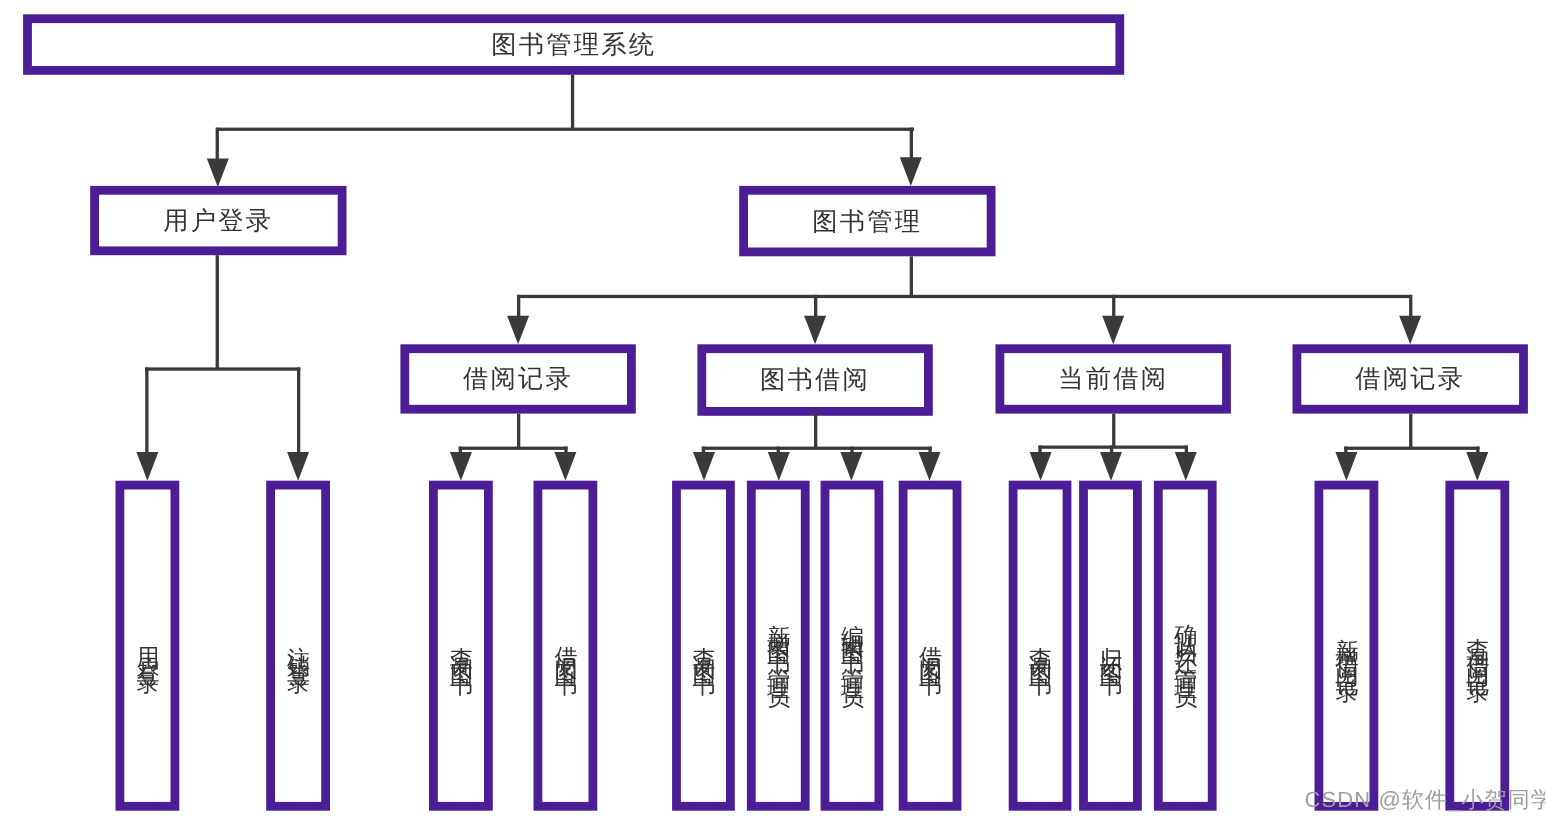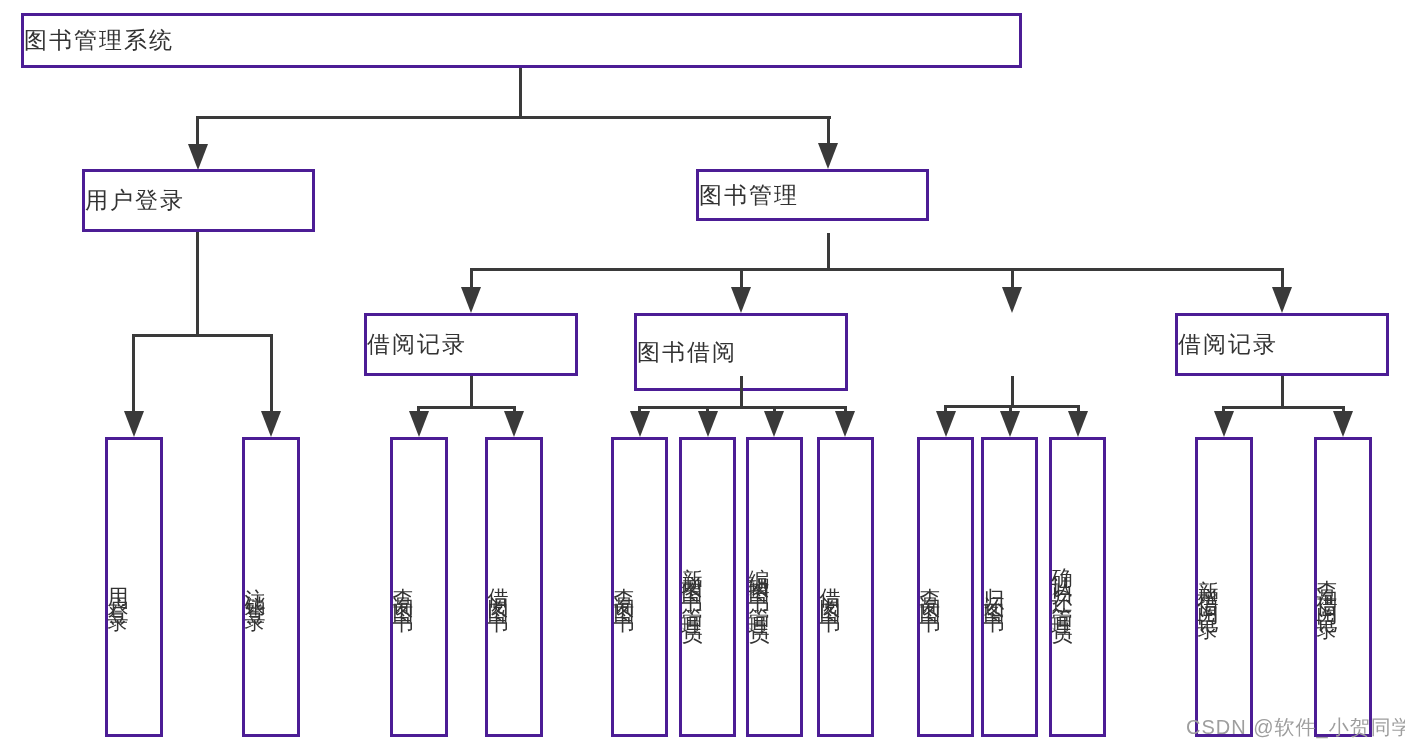--- a/index.html
+++ b/index.html
@@ -1,22 +1,22 @@
 <!DOCTYPE html>
 <html><head>
 <meta charset="utf-8">
 <style>
   html,body{margin:0;padding:0;background:#ffffff;}
   .canvas{
     position:relative;width:1405px;height:747px;background:#ffffff;overflow:hidden;
     font-family:"Liberation Sans","DejaVu Sans",sans-serif;color:#333333;
   }
   .box{
-    position:absolute;box-sizing:border-box;border:3px solid #4c1d95;background:#ffffff;
-    display:flex;align-items:center;
+    position:absolute;box-sizing:border-box;border:8px solid #4c1d95;background:#ffffff;
+    display:flex;align-items:center;justify-content:center;font-family:Liberation Serif, serif;
   }
   .hlabel{font-size:23px;letter-spacing:2px;color:#333333;white-space:nowrap;}
   .vbox .vlabel{
     writing-mode:vertical-rl;text-orientation:mixed;
     font-size:21px;letter-spacing:8px;color:#333333;line-height:1;
   }
   .vl{position:absolute;width:3px;background:#3a3a3a;}
   .hl{position:absolute;height:3px;background:#3a3a3a;}
   .arrow{
     position:absolute;width:0;height:0;
@@ -40,21 +40,21 @@
   <div class="vl" style="left:519px;top:68px;height:50px"></div>
   <div class="hl" style="left:197px;top:116px;width:634px"></div>
   <div class="vl" style="left:196px;top:116px;height:30px"></div>
   <div class="arrow" style="left:188px;top:144px"></div>
   <div class="vl" style="left:827px;top:116px;height:29px"></div>
   <div class="arrow" style="left:818px;top:143px"></div>
 
   <div class="box" style="left:82px;top:169px;width:233px;height:63px">
     <span class="hlabel">用户登录</span>
   </div>
-  <div class="box" style="left:696px;top:169px;width:233px;height:52px">
+  <div class="box" style="left:672px;top:169px;width:233px;height:64px">
     <span class="hlabel">图书管理</span>
   </div>
 
   <div class="vl" style="left:196px;top:232px;height:104px"></div>
   <div class="hl" style="left:132px;top:334px;width:141px"></div>
   <div class="vl" style="left:132px;top:334px;height:80px"></div>
   <div class="arrow" style="left:124px;top:411px"></div>
   <div class="vl" style="left:270px;top:334px;height:80px"></div>
   <div class="arrow" style="left:261px;top:411px"></div>
 
@@ -65,22 +65,25 @@
   <div class="vl" style="left:740px;top:268px;height:24px"></div>
   <div class="arrow" style="left:731px;top:287px"></div>
   <div class="vl" style="left:1011px;top:268px;height:24px"></div>
   <div class="arrow" style="left:1002px;top:287px"></div>
   <div class="vl" style="left:1281px;top:268px;height:24px"></div>
   <div class="arrow" style="left:1272px;top:287px"></div>
 
   <div class="box" style="left:364px;top:313px;width:214px;height:63px">
     <span class="hlabel">借阅记录</span>
   </div>
-  <div class="box" style="left:634px;top:313px;width:214px;height:78px">
+  <div class="box" style="left:634px;top:313px;width:214px;height:65px">
     <span class="hlabel">图书借阅</span>
+  </div>
+  <div class="box" style="left:905px;top:313px;width:214px;height:63px">
+    <span class="hlabel">当前借阅</span>
   </div>
   <div class="box" style="left:1175px;top:313px;width:214px;height:63px">
     <span class="hlabel">借阅记录</span>
   </div>
 
   <div class="vl" style="left:470px;top:376px;height:32px"></div>
   <div class="hl" style="left:417px;top:406px;width:99px"></div>
   <div class="vl" style="left:417px;top:406px;height:10px"></div>
   <div class="arrow" style="left:409px;top:411px"></div>
   <div class="vl" style="left:513px;top:406px;height:10px"></div>

